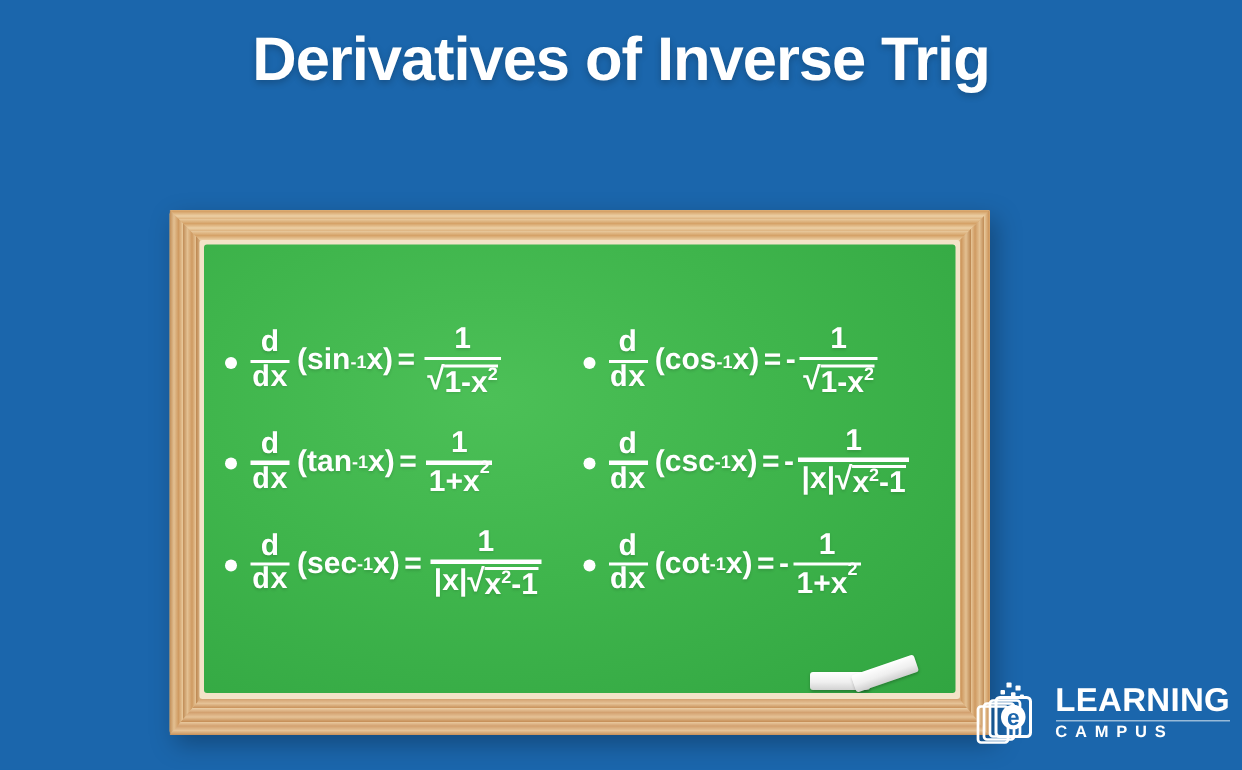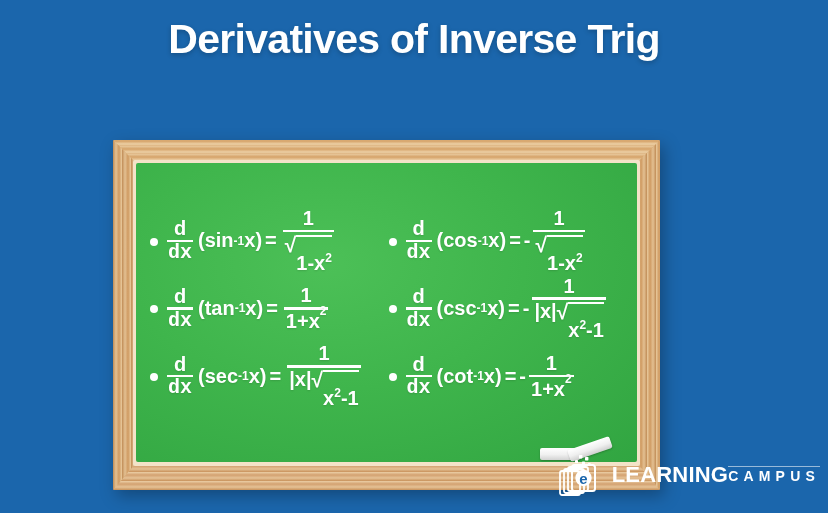--- a/index.html
+++ b/index.html
@@ -143,21 +143,21 @@
   .frac .bar{
     width:100%; height:2.5px; background:#fff; margin:1.5px 0;
   }
   .frac .den{ font-size:20px; padding:0 2px; display:inline-flex; align-items:flex-start; }
 
   
   .rad{ display:inline-flex; align-items:stretch; }
   .rad .sign{ font-size:21px; line-height:1; transform:translateY(0px); }
   .rad .body{
     border-top:2px solid #fff;
-    padding-top:16px;
+    padding-top:0px;
     margin-top:1px;
     font-size:20px;
     line-height:1.05;
   }
   .absx{ font-size:20px; }
 
   
   #chalk-group{
     position:absolute;
     left:404px; bottom:0px;
@@ -185,33 +185,33 @@
     right:8px; bottom:14px;
     display:flex; align-items:center;
   }
   #logo-mark{
     position:relative;
     width:52px; height:46px;
     flex:none;
     margin-right:3px;
   }
   #logo-text{
-    display:flex; flex-direction:row;
+    display:flex; flex-direction:column;
     line-height:1;
     transform:translateY(-1px);
   }
   #logo-learning{
     color:#ffffff;
     font-size:22px;
     font-weight:bold;
     letter-spacing:0.2px;
   }
   #logo-campus{
     color:#ffffff;
-    font-size:14px;
+    font-size:11px;
     font-weight:bold;
     letter-spacing:5.2px;
     margin-top:2px;
     border-top:1px solid rgba(255,255,255,0.55);
     padding-top:2px;
   }
 </style>
 </head>
 <body>
 

